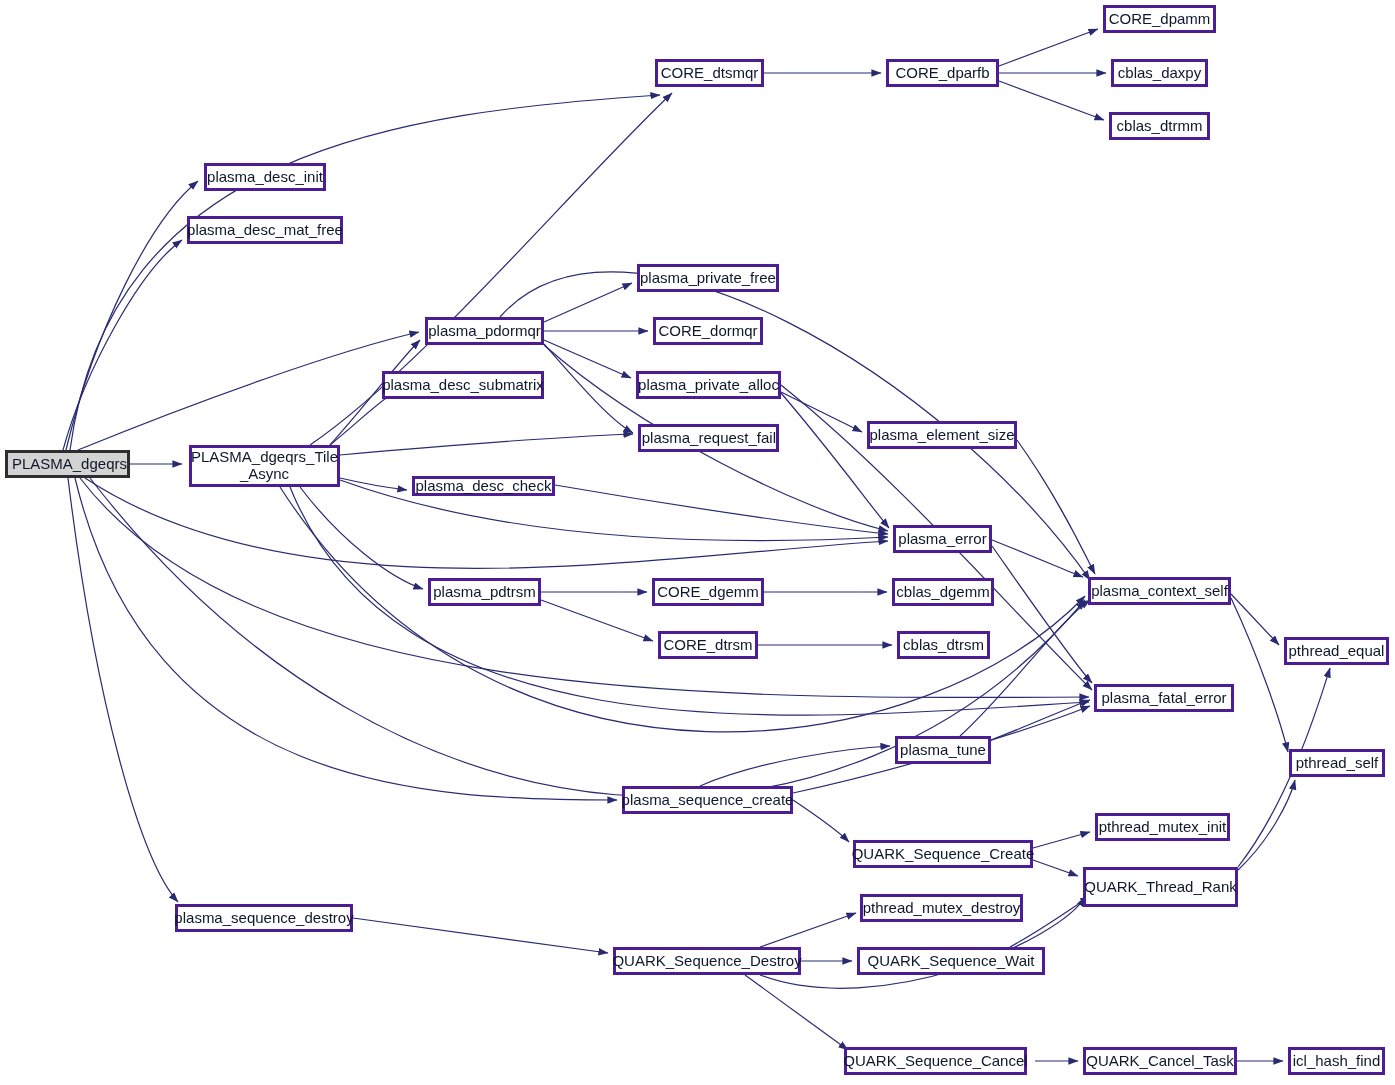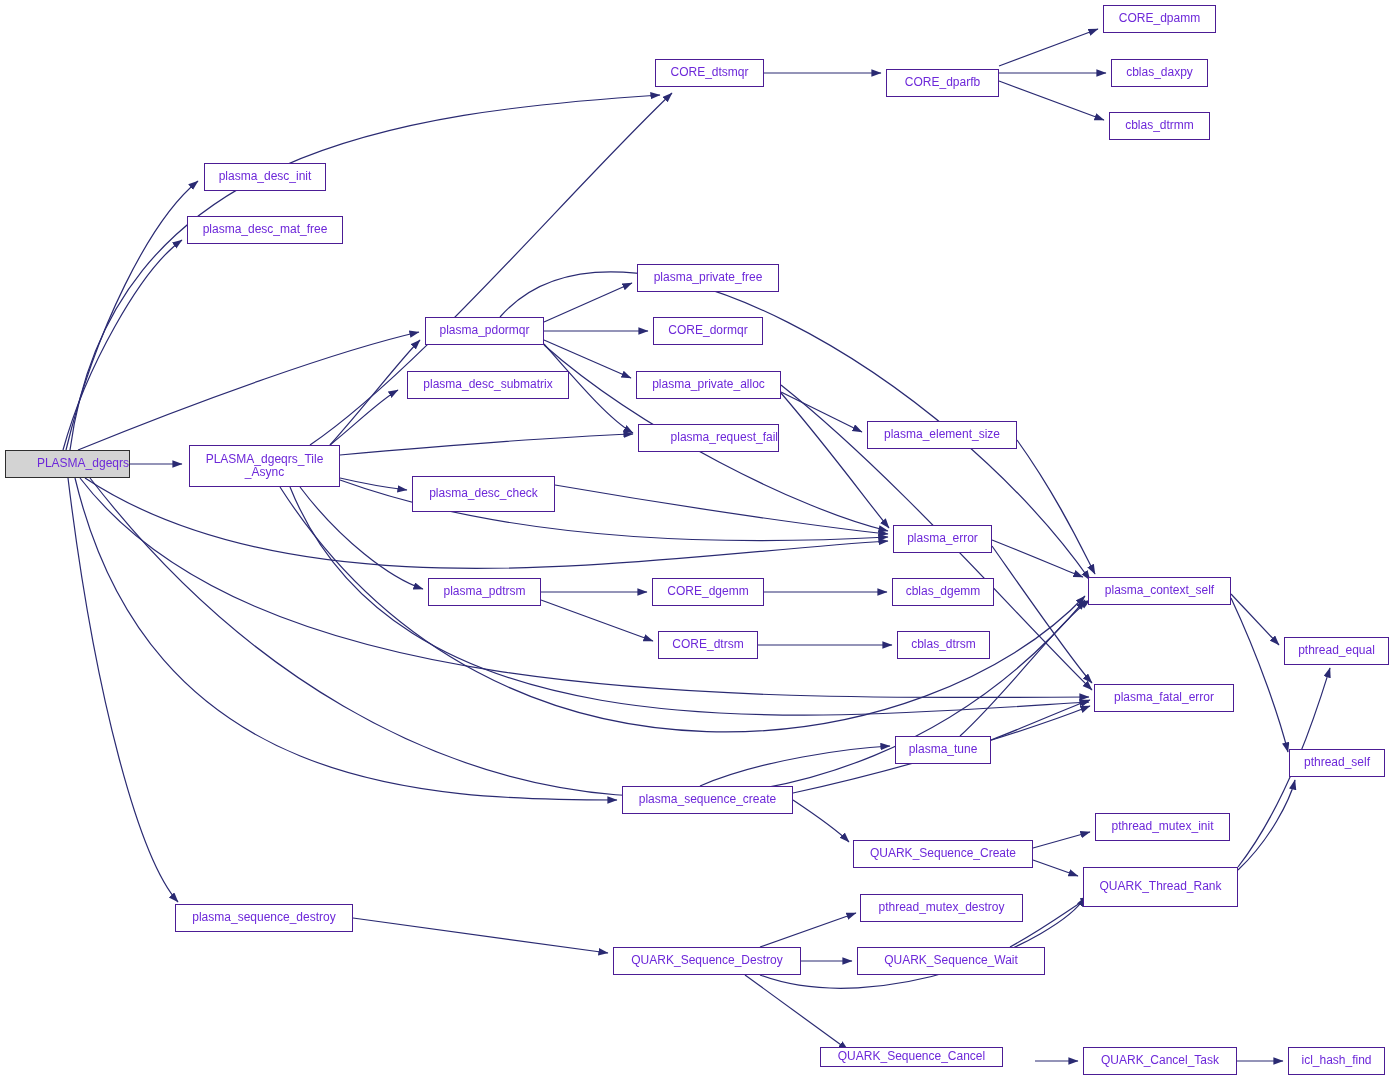--- a/index.html
+++ b/index.html
@@ -2,24 +2,24 @@
 <html><head>
 <meta charset="utf-8">
 <style>
   html,body{margin:0;padding:0;background:#ffffff;}
   body{font-family:"Liberation Sans", sans-serif;}
   #canvas{position:relative;width:1395px;height:1085px;background:#fff;overflow:hidden;}
   #edges{position:absolute;left:0;top:0;width:1395px;height:1085px;}
   .node{
     position:absolute;
     box-sizing:border-box;
-    border:1px solid #4c1d95;
+    border:3px solid #4c1d95;
     background:#ffffff;
-    color:#6d28d9;
-    font-size:12px;
+    color:#0f172a;
+    font-size:15px;
     line-height:1.12;
     display:flex;
     align-items:center;
     justify-content:center;
     text-align:center;
     white-space:pre-line;
     z-index:5;
   }
   .node.root{ background:#d3d3d3; border-color:#2e2e2e; }
 </style>
@@ -93,50 +93,50 @@
         <path d="M1010,947 C1050,925 1075,905 1090,897" fill="none" stroke="#2a2a72" stroke-width="1.2" marker-end="url(#arrow)"></path>
         <path d="M1035,1061 L1078,1061" fill="none" stroke="#2a2a72" stroke-width="1.2" marker-end="url(#arrow)"></path>
         <path d="M1237,1061 L1283,1061" fill="none" stroke="#2a2a72" stroke-width="1.2" marker-end="url(#arrow)"></path>
       </g>
   </svg>
   <div id="node-layer">
       <div class="node root" style="left: 5px; top: 450px; width: 125px; height: 28px; justify-content: flex-end;"><span>PLASMA_dgeqrs</span></div>
       <div class="node" style="left: 189px; top: 445px; width: 151px; height: 42px;"><span>PLASMA_dgeqrs_Tile
 _Async</span></div>
       <div class="node" style="left: 655px; top: 59px; width: 109px; height: 28px;"><span>CORE_dtsmqr</span></div>
-      <div class="node" style="left: 886px; top: 59px; width: 113px; height: 28px; margin-top: 10px;"><span>CORE_dparfb</span></div>
+      <div class="node" style="left: 886px; top: 59px; width: 113px; height: 28px;"><span>CORE_dparfb</span></div>
       <div class="node" style="left: 1103px; top: 5px; width: 113px; height: 28px;"><span>CORE_dpamm</span></div>
       <div class="node" style="left: 1111px; top: 59px; width: 97px; height: 28px;"><span>cblas_daxpy</span></div>
       <div class="node" style="left: 1109px; top: 112px; width: 101px; height: 28px;"><span>cblas_dtrmm</span></div>
       <div class="node" style="left: 204px; top: 163px; width: 122px; height: 28px;"><span>plasma_desc_init</span></div>
       <div class="node" style="left: 187px; top: 216px; width: 156px; height: 28px;"><span>plasma_desc_mat_free</span></div>
       <div class="node" style="left: 637px; top: 264px; width: 142px; height: 28px;"><span>plasma_private_free</span></div>
       <div class="node" style="left: 425px; top: 317px; width: 119px; height: 28px;"><span>plasma_pdormqr</span></div>
       <div class="node" style="left: 653px; top: 317px; width: 110px; height: 28px;"><span>CORE_dormqr</span></div>
-      <div class="node" style="left: 407px; top: 371px; width: 162px; height: 28px;"><span>plasma_desc_submatrix</span></div>
+      <div class="node" style="left: 382px; top: 371px; width: 162px; height: 28px;"><span>plasma_desc_submatrix</span></div>
       <div class="node" style="left: 636px; top: 371px; width: 145px; height: 28px;"><span>plasma_private_alloc</span></div>
       <div class="node" style="left: 867px; top: 421px; width: 150px; height: 28px;"><span>plasma_element_size</span></div>
       <div class="node" style="left: 638px; top: 424px; width: 141px; height: 28px; justify-content: flex-end;"><span>plasma_request_fail</span></div>
-      <div class="node" style="left: 412px; top: 476px; width: 143px; height: 36px;"><span>plasma_desc_check</span></div>
+      <div class="node" style="left: 412px; top: 476px; width: 143px; height: 20px;"><span>plasma_desc_check</span></div>
       <div class="node" style="left: 893px; top: 525px; width: 99px; height: 28px;"><span>plasma_error</span></div>
       <div class="node" style="left: 1088px; top: 577px; width: 143px; height: 28px;"><span>plasma_context_self</span></div>
       <div class="node" style="left: 428px; top: 578px; width: 113px; height: 28px;"><span>plasma_pdtrsm</span></div>
       <div class="node" style="left: 652px; top: 578px; width: 112px; height: 28px;"><span>CORE_dgemm</span></div>
       <div class="node" style="left: 892px; top: 578px; width: 102px; height: 28px;"><span>cblas_dgemm</span></div>
       <div class="node" style="left: 1284px; top: 637px; width: 105px; height: 28px;"><span>pthread_equal</span></div>
       <div class="node" style="left: 658px; top: 631px; width: 100px; height: 28px;"><span>CORE_dtrsm</span></div>
       <div class="node" style="left: 897px; top: 631px; width: 93px; height: 28px;"><span>cblas_dtrsm</span></div>
       <div class="node" style="left: 1094px; top: 684px; width: 140px; height: 28px;"><span>plasma_fatal_error</span></div>
       <div class="node" style="left: 895px; top: 736px; width: 96px; height: 28px;"><span>plasma_tune</span></div>
       <div class="node" style="left: 1289px; top: 749px; width: 96px; height: 28px;"><span>pthread_self</span></div>
       <div class="node" style="left: 622px; top: 786px; width: 171px; height: 28px;"><span>plasma_sequence_create</span></div>
       <div class="node" style="left: 1095px; top: 813px; width: 135px; height: 28px;"><span>pthread_mutex_init</span></div>
       <div class="node" style="left: 853px; top: 840px; width: 180px; height: 28px;"><span>QUARK_Sequence_Create</span></div>
       <div class="node" style="left: 1083px; top: 867px; width: 155px; height: 40px;"><span>QUARK_Thread_Rank</span></div>
       <div class="node" style="left: 860px; top: 894px; width: 163px; height: 28px;"><span>pthread_mutex_destroy</span></div>
       <div class="node" style="left: 175px; top: 904px; width: 178px; height: 28px;"><span>plasma_sequence_destroy</span></div>
       <div class="node" style="left: 613px; top: 947px; width: 188px; height: 28px;"><span>QUARK_Sequence_Destroy</span></div>
       <div class="node" style="left: 857px; top: 947px; width: 188px; height: 28px;"><span>QUARK_Sequence_Wait</span></div>
-      <div class="node" style="left: 820px; top: 1047px; width: 183px; height: 20px; align-items: center;"><span>QUARK_Sequence_Cancel</span></div>
+      <div class="node" style="left: 844px; top: 1047px; width: 183px; height: 28px; align-items: center;"><span>QUARK_Sequence_Cancel</span></div>
       <div class="node" style="left: 1083px; top: 1047px; width: 154px; height: 28px;"><span>QUARK_Cancel_Task</span></div>
       <div class="node" style="left: 1288px; top: 1047px; width: 97px; height: 28px;"><span>icl_hash_find</span></div>
     </div>
 </div>
 
 </body></html>

